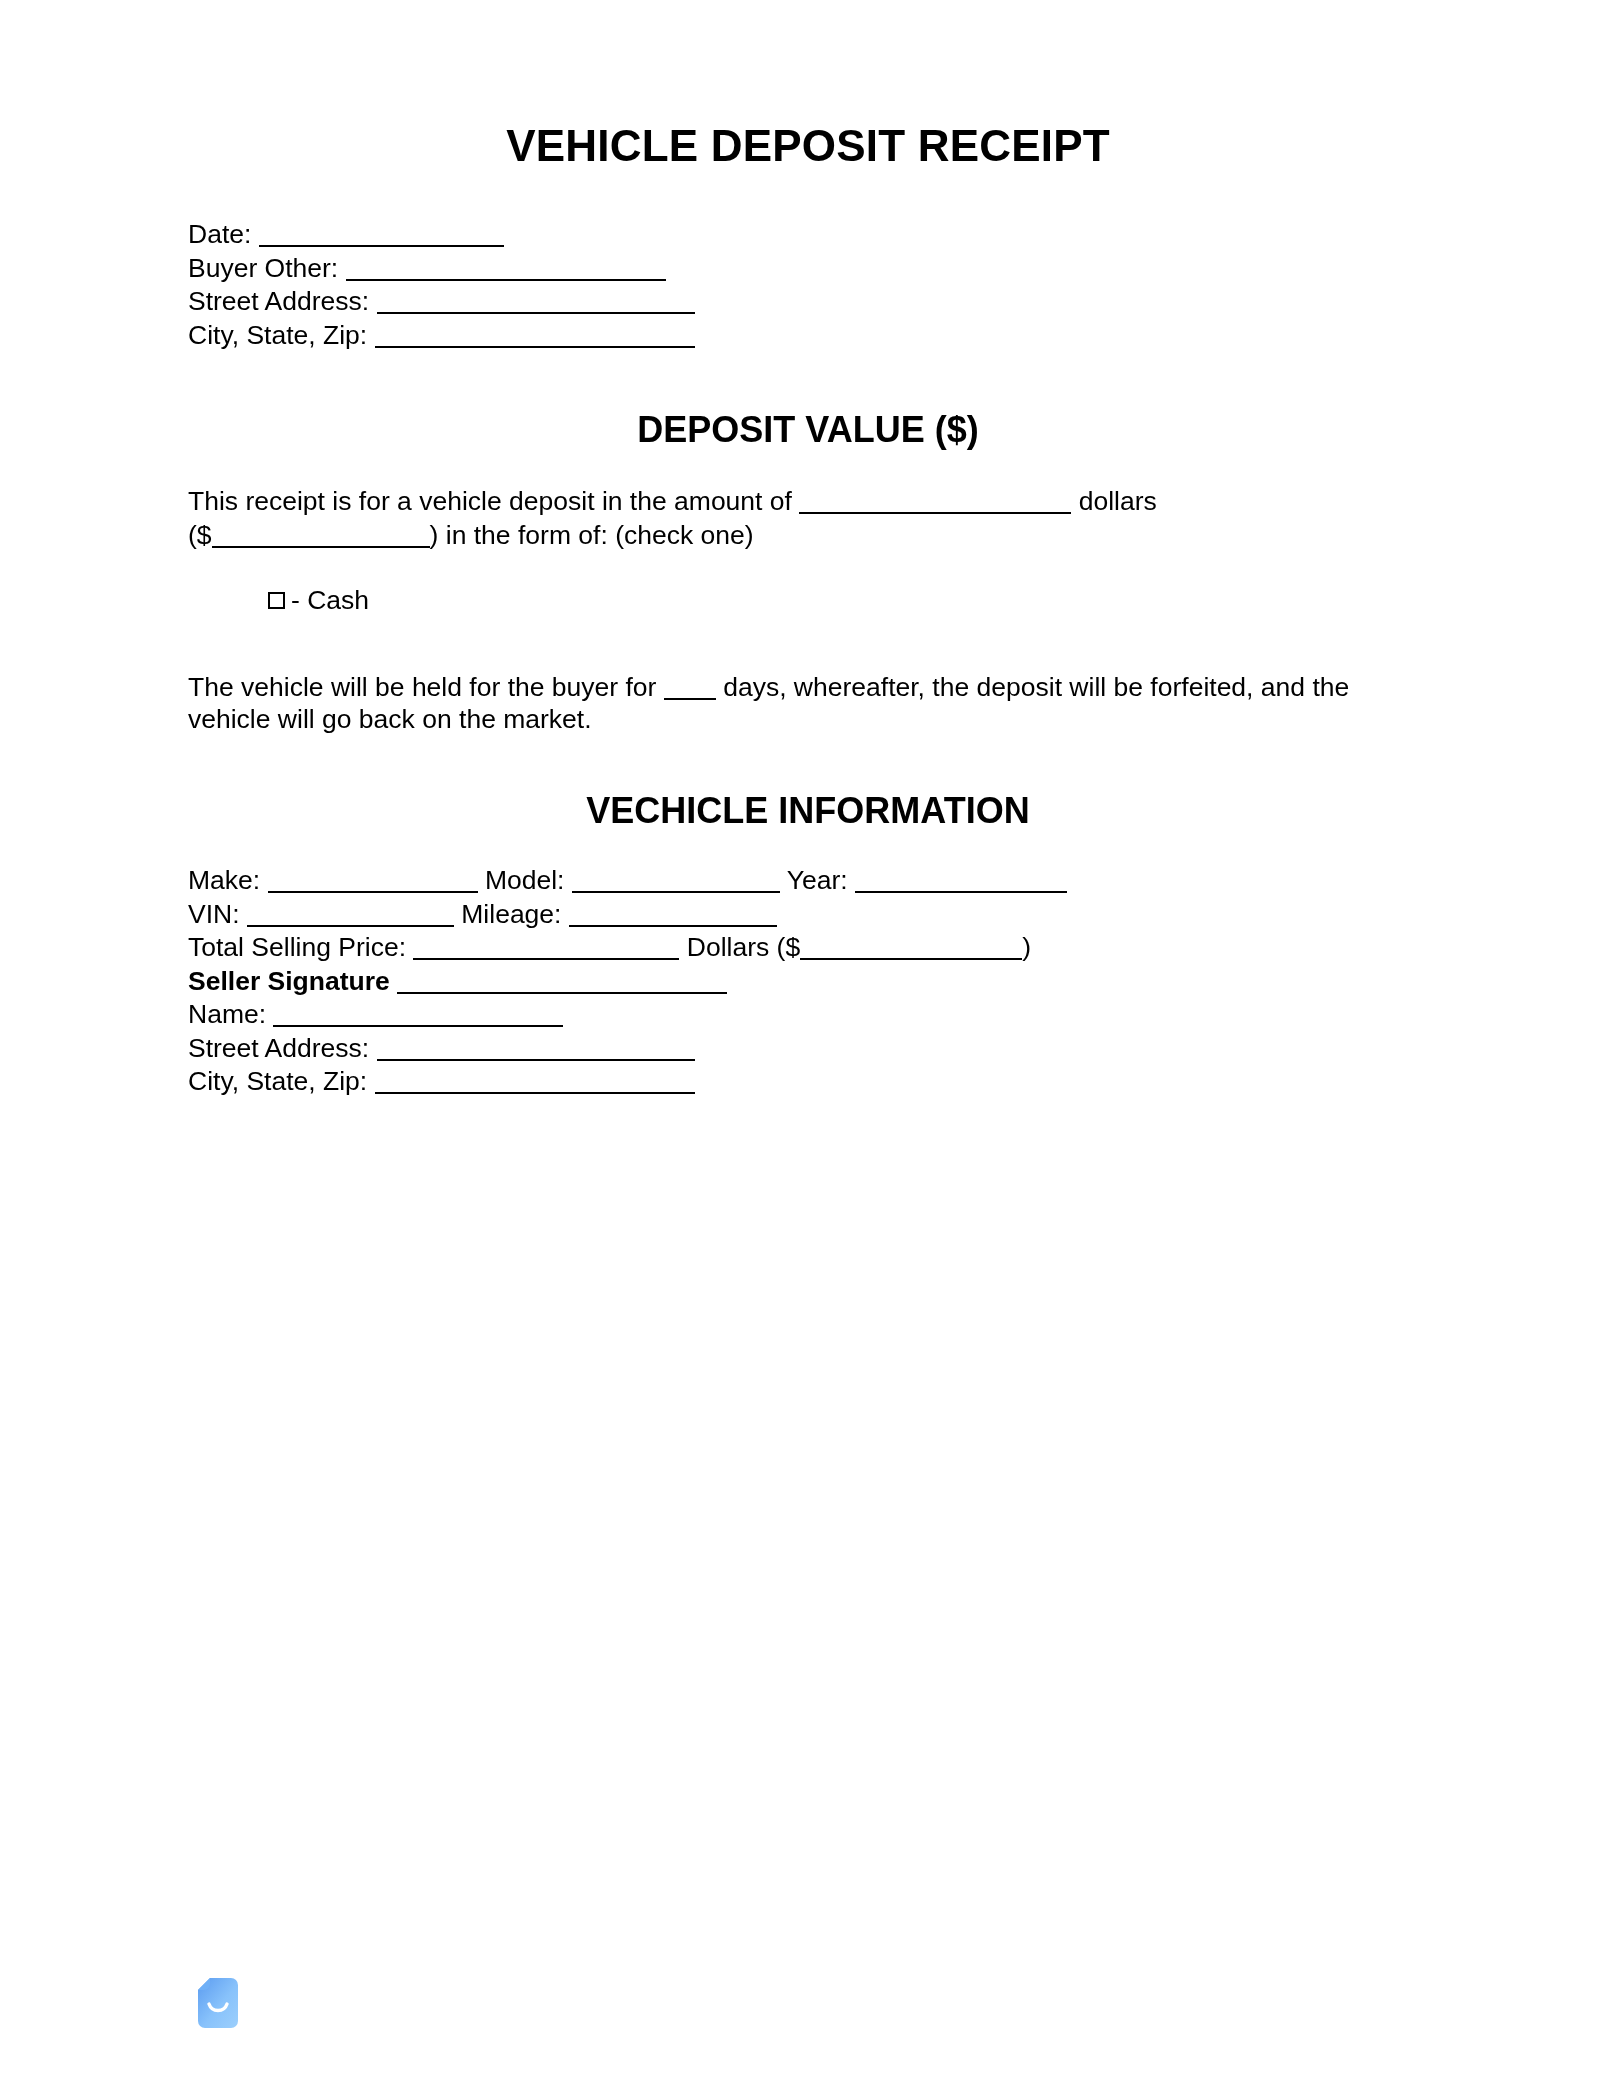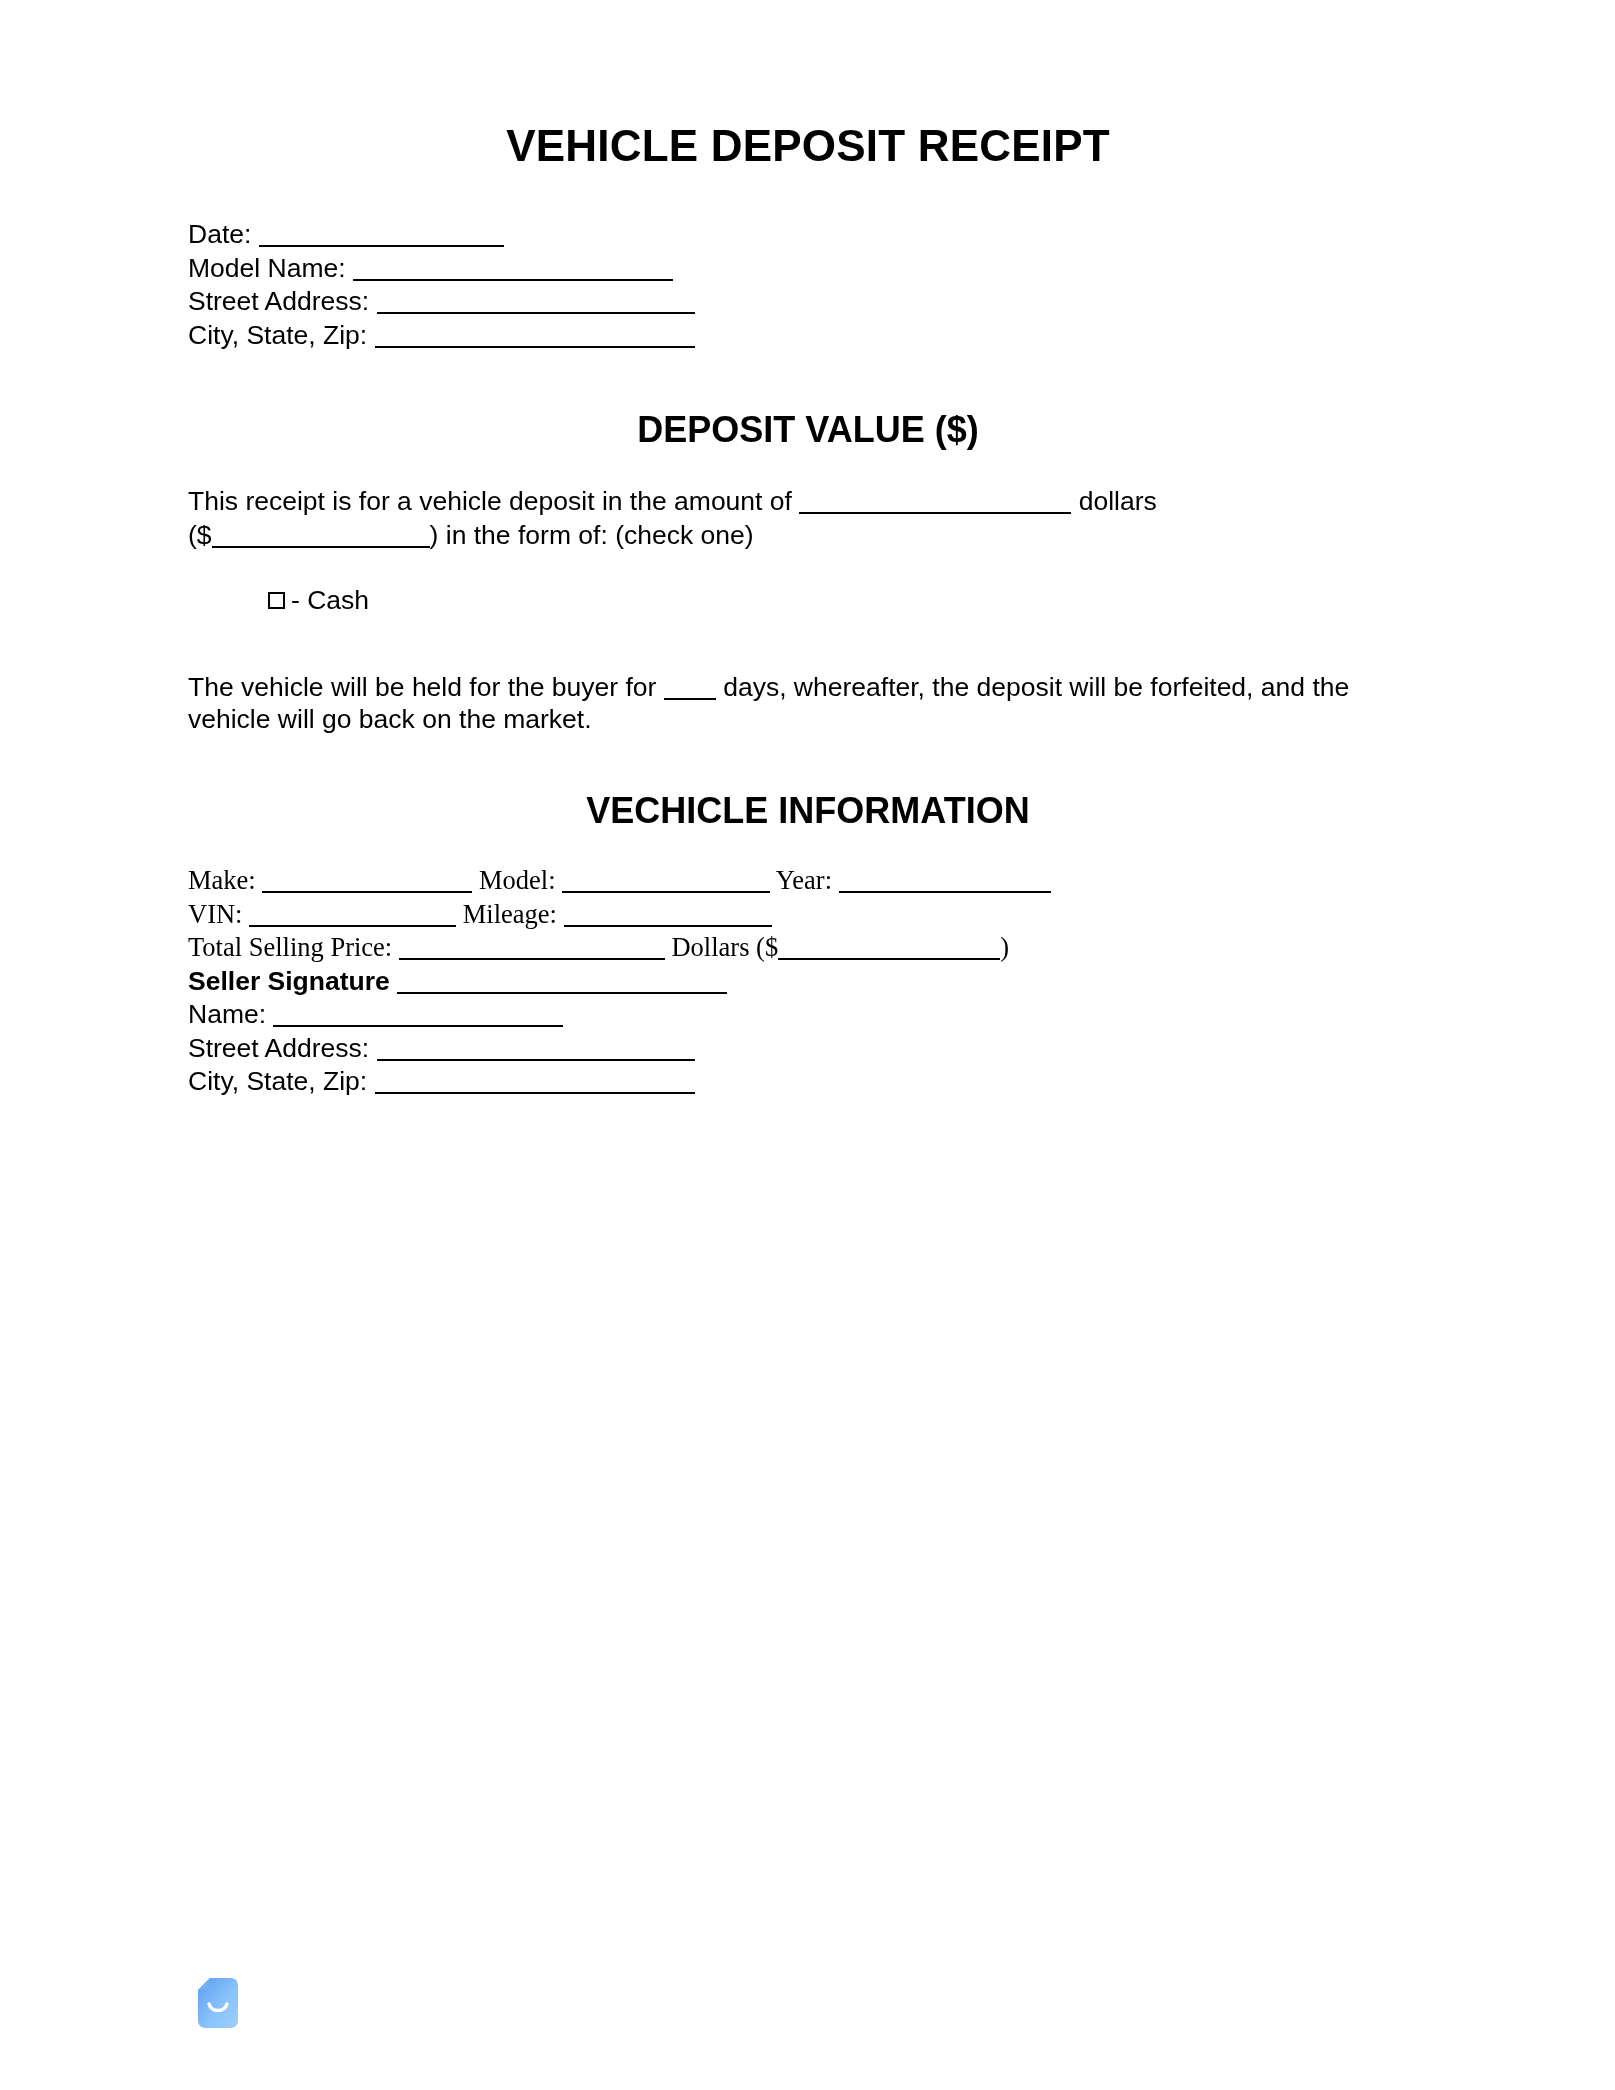--- a/index.html
+++ b/index.html
@@ -97,21 +97,21 @@
     width: 17px;
     height: 17px;
     border: 2.5px solid #000;
     vertical-align: 0px;
     margin-right: 6px;
     background: #fff;
     box-sizing: border-box;
   }
 
   
-  .veh-block { margin-top: 33px; font-family: Liberation Serif, serif; }
+  .veh-block { margin-top: 33px; }
 
   
   .seller-block { }
   .seller-sig-label { font-weight: bold; }
 
   
   .logo {
     position: absolute;
     left: 197px;
     top: 1977px;
@@ -126,21 +126,21 @@
   <div class="content">
 
     <h1 class="doc-title">VEHICLE DEPOSIT RECEIPT</h1>
 
     <div class="block-buyer">
       <div class="fline">
         <span>Date:</span>
         <span class="blank" style="width:245px"></span>
       </div>
       <div class="fline">
-        <span>Model Name:</span>
+        <span>Buyer Other:</span>
         <span class="blank" style="width:320px"></span>
       </div>
       <div class="fline">
         <span>Street Address:</span>
         <span class="blank" style="width:318px"></span>
       </div>
       <div class="fline">
         <span>City, State, Zip:</span>
         <span class="blank" style="width:320px"></span>
       </div>

